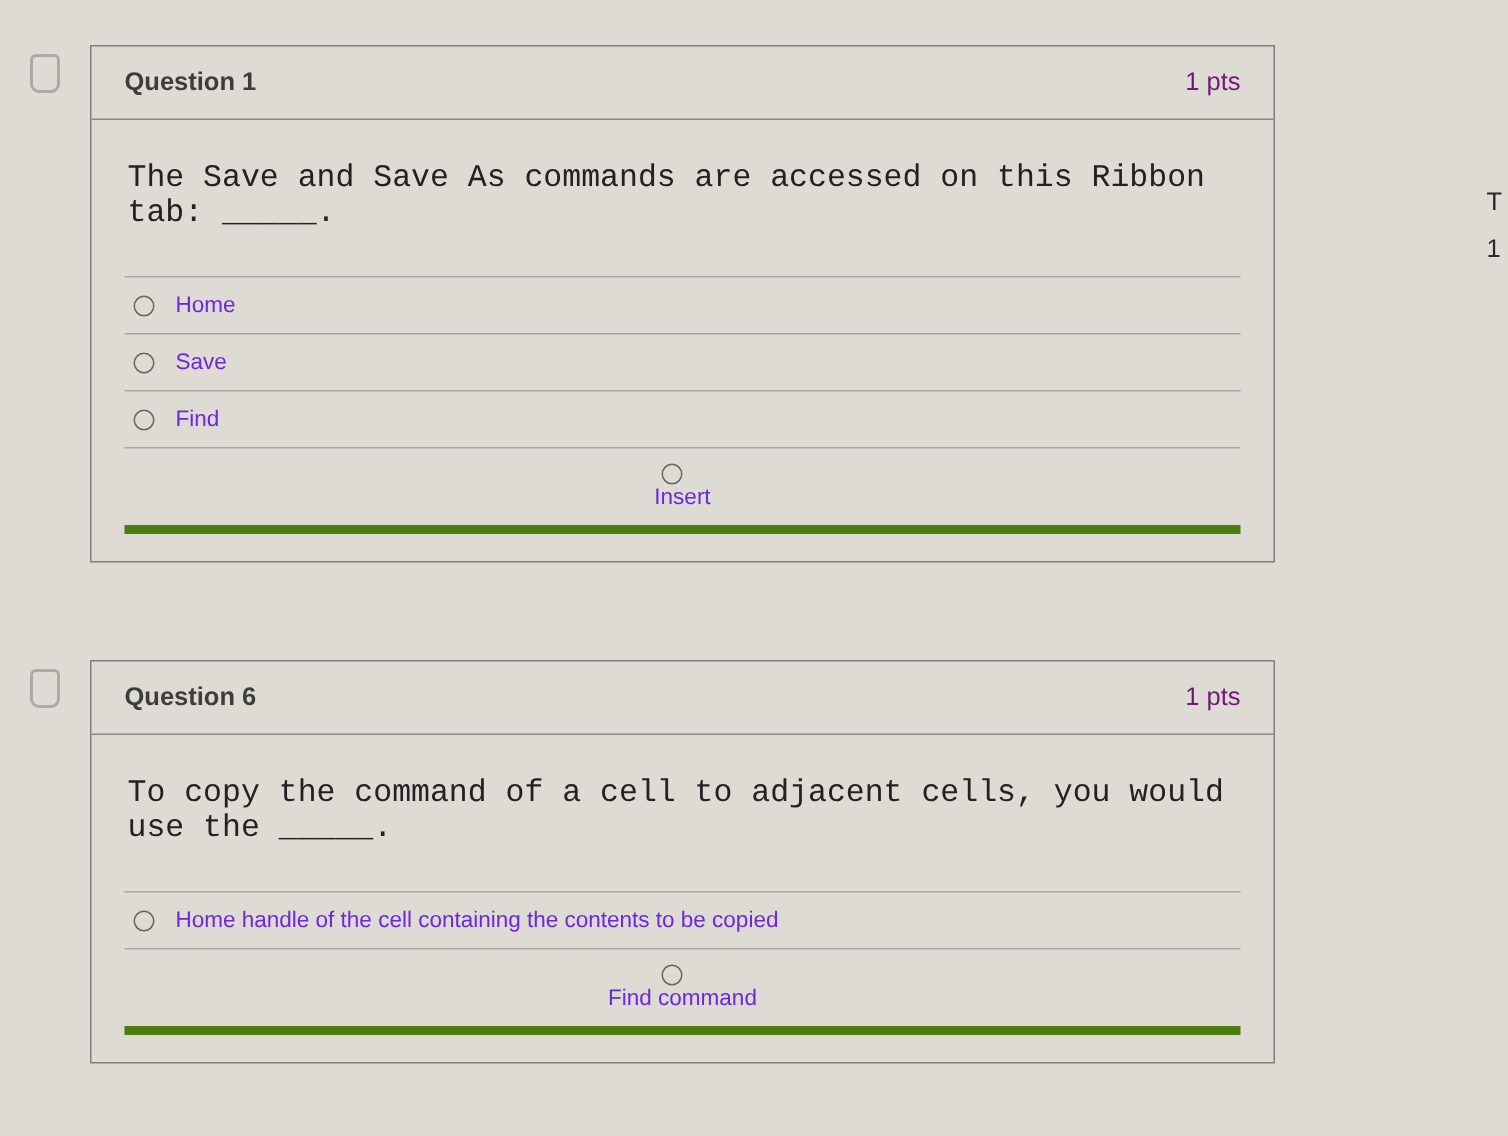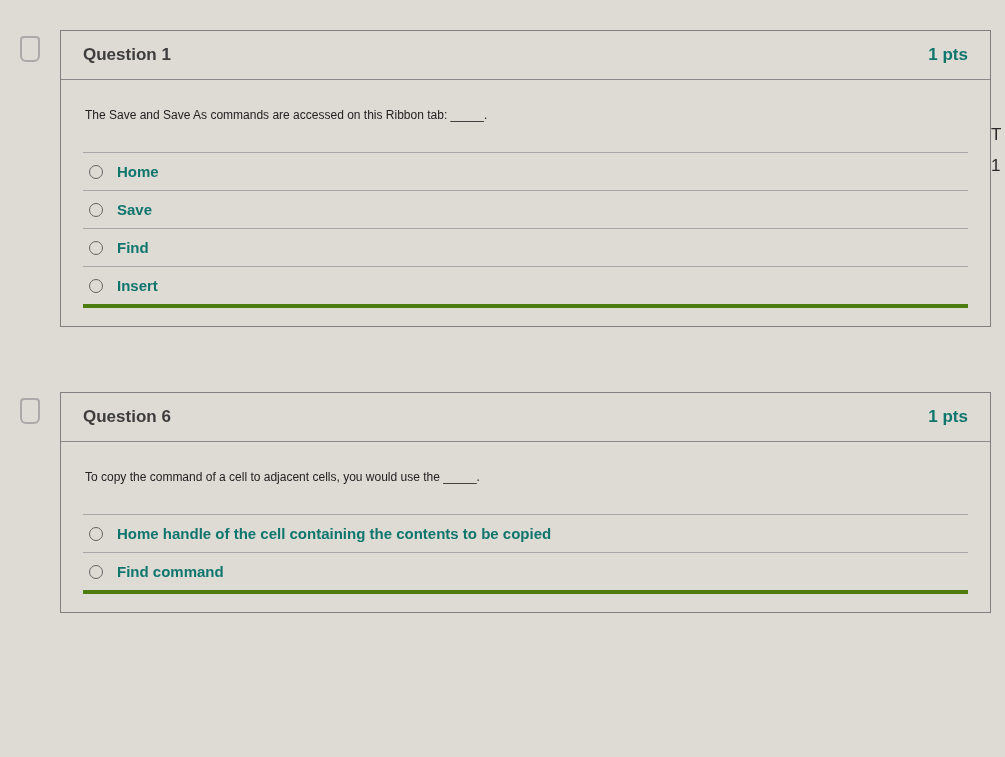--- a/index.html
+++ b/index.html
@@ -31,52 +31,53 @@
     width: 20px;
     height: 26px;
     border: 2px solid #9a9a9a;
     border-radius: 4px 4px 6px 6px;
     opacity: 0.75;
     position: relative;
     background: transparent;
   }
   .question-block {
     border: 1px solid #7f7f7f;
-    width: 931px;
+    width: 790px;
     background: rgba(255,255,255,0.02);
   }
   .question-header {
     display: flex;
     justify-content: space-between;
     align-items: center;
     padding: 14px 22px;
     border-bottom: 1px solid #8a8a8a;
     font-size: 17px;
   }
   .q-title { font-weight: 700; color: #3d3d3d; }
-  .q-points { font-weight: 700; color: #0f766e; }
+  .q-points { font-weight: 400; color: #701a75; }
   .q-body {
     padding: 14px 22px 18px 22px;
   }
   .q-text {
-    font-size: 12px;
+    font-size: 21px;
     color: #222;
     margin: 14px 0 30px 2px;
+    font-family: Liberation Mono, monospace;
   }
   .option-row {
     display: flex;
     align-items: center;
     padding: 10px 6px;
     border-top: 1px solid #a8a8a8;
     font-size: 15px;
-    color: #0f766e;
-    font-weight: bold;
+    color: #6d28d9;
   }
   .option-row:last-child {
-    border-bottom: 4px solid #4d7c0f;
+    border-bottom: 6px solid #4d7c0f;
+    flex-direction: column;
   }
   .option-row:first-of-type { border-top: 1px solid #a8a8a8; }
   .radio-icon {
     width: 14px;
     height: 14px;
     border: 1.5px solid #666;
     border-radius: 50%;
     margin-right: 14px;
     flex-shrink: 0;
   }

